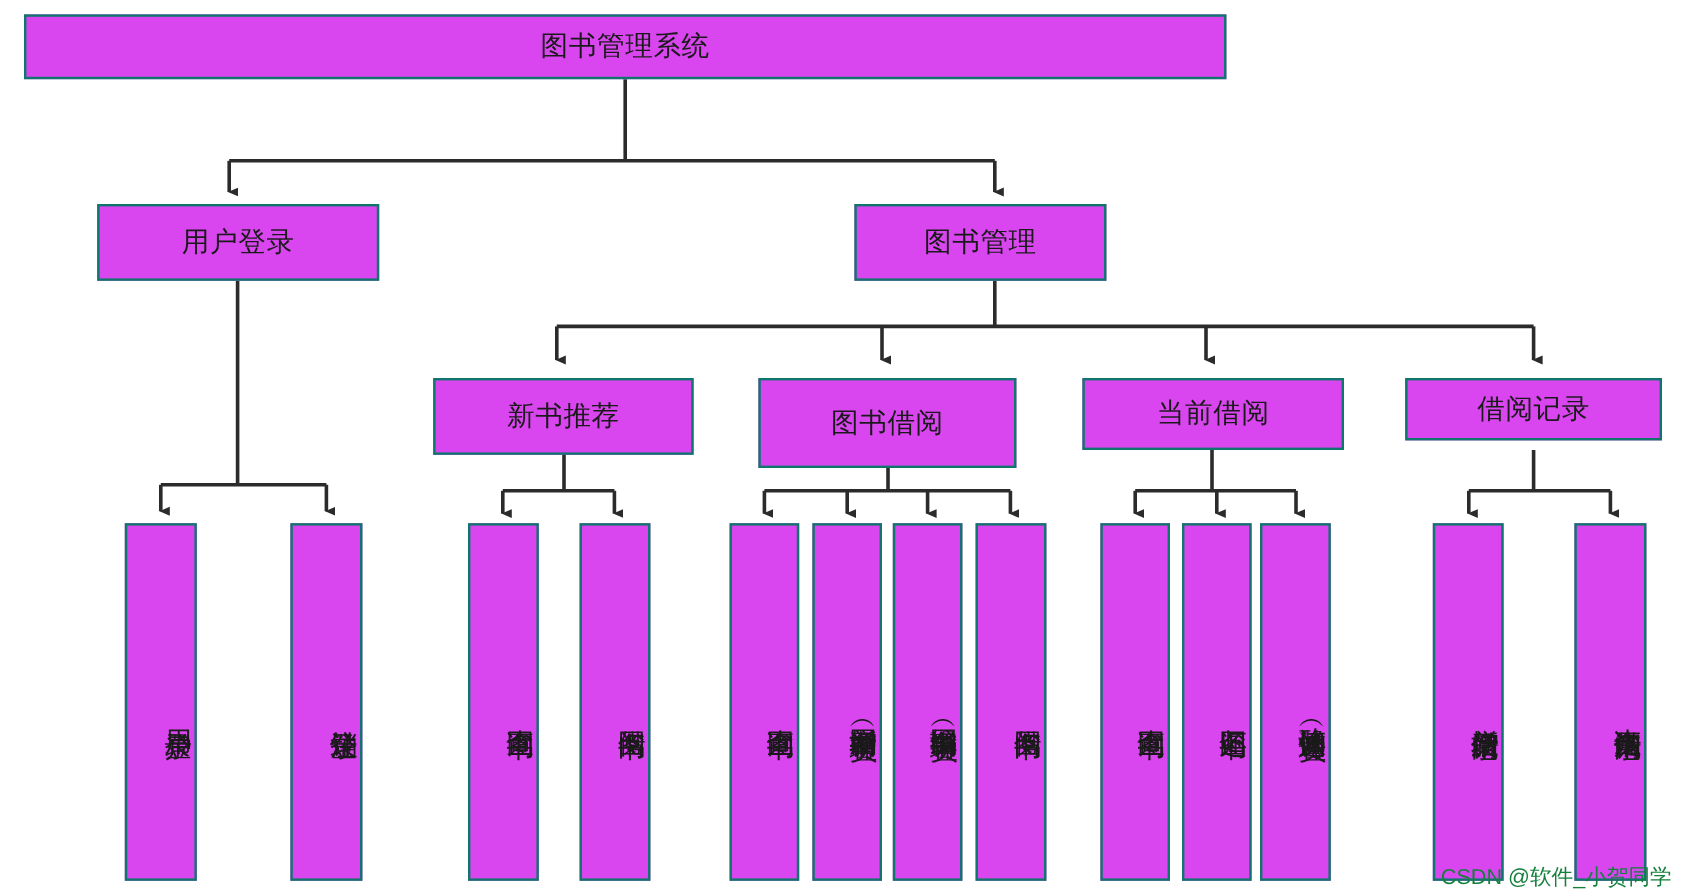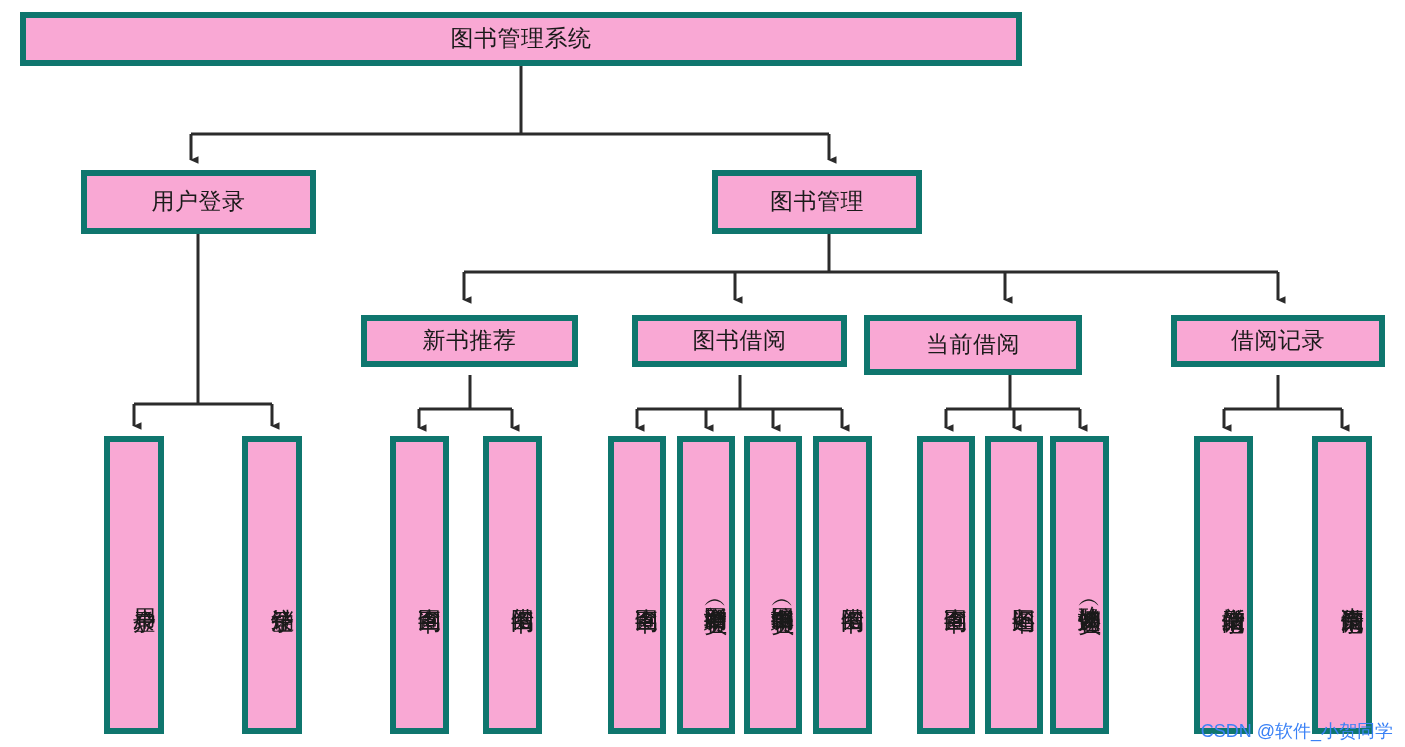--- a/index.html
+++ b/index.html
@@ -22,22 +22,22 @@
     position: absolute;
     left: 0;
     top: 0;
     width: 1405px;
     height: 747px;
     pointer-events: none;
   }
   .node {
     position: absolute;
     box-sizing: border-box;
-    border: 6px solid #0f766e;
-    background: #f9a8d4;
+    border: 2px solid #0f766e;
+    background: #d946ef;
     display: flex;
     align-items: center;
     justify-content: center;
     color: #1a1a1a;
     line-height: 1.18;
     text-align: center;
     z-index: 2;
   }
   .node.horizontal {
     font-size: 23px;
@@ -58,21 +58,21 @@
     white-space: nowrap;
   }
   .node-text {
     display: block;
   }
   #watermark {
     position: absolute;
     right: 12px;
     bottom: 4px;
     font-size: 18px;
-    color: #3b82f6;
+    color: #15803d;
     z-index: 3;
     white-space: nowrap;
     font-family: "Liberation Sans", "DejaVu Sans", sans-serif;
   }
 </style>
 </head>
 <body>
 
 <div id="diagram-root">
 
@@ -131,27 +131,27 @@
     <span class="node-text">图书管理系统</span>
   </div>
 
   <div class="node horizontal" style="left:81px; top:170px; width:235px; height:64px;">
     <span class="node-text">用户登录</span>
   </div>
   <div class="node horizontal" style="left:712px; top:170px; width:210px; height:64px;">
     <span class="node-text">图书管理</span>
   </div>
 
-  <div class="node horizontal" style="left:361px; top:315px; width:217px; height:52px;text-align:right;">
+  <div class="node horizontal" style="left:361px; top:315px; width:217px; height:64px;text-align:right;">
     <span class="node-text">新书推荐</span>
   </div>
-  <div class="node horizontal" style="left:632px; top:315px; width:215px; height:52px;">
+  <div class="node horizontal" style="left:632px; top:315px; width:215px; height:75px;">
     <span class="node-text">图书借阅</span>
   </div>
-  <div class="node horizontal" style="left:864px; top:315px; width:218px; height:60px;">
+  <div class="node horizontal" style="left:902px; top:315px; width:218px; height:60px;">
     <span class="node-text">当前借阅</span>
   </div>
   <div class="node horizontal" style="left:1171px; top:315px; width:214px; height:52px;">
     <span class="node-text">借阅记录</span>
   </div>
 
   <div class="node vertical" style="left:104px; top:436px; width:60px; height:298px;">
     <span class="node-text">用户登录</span>
   </div>
   <div class="node vertical" style="left:242px; top:436px; width:60px; height:298px;">

